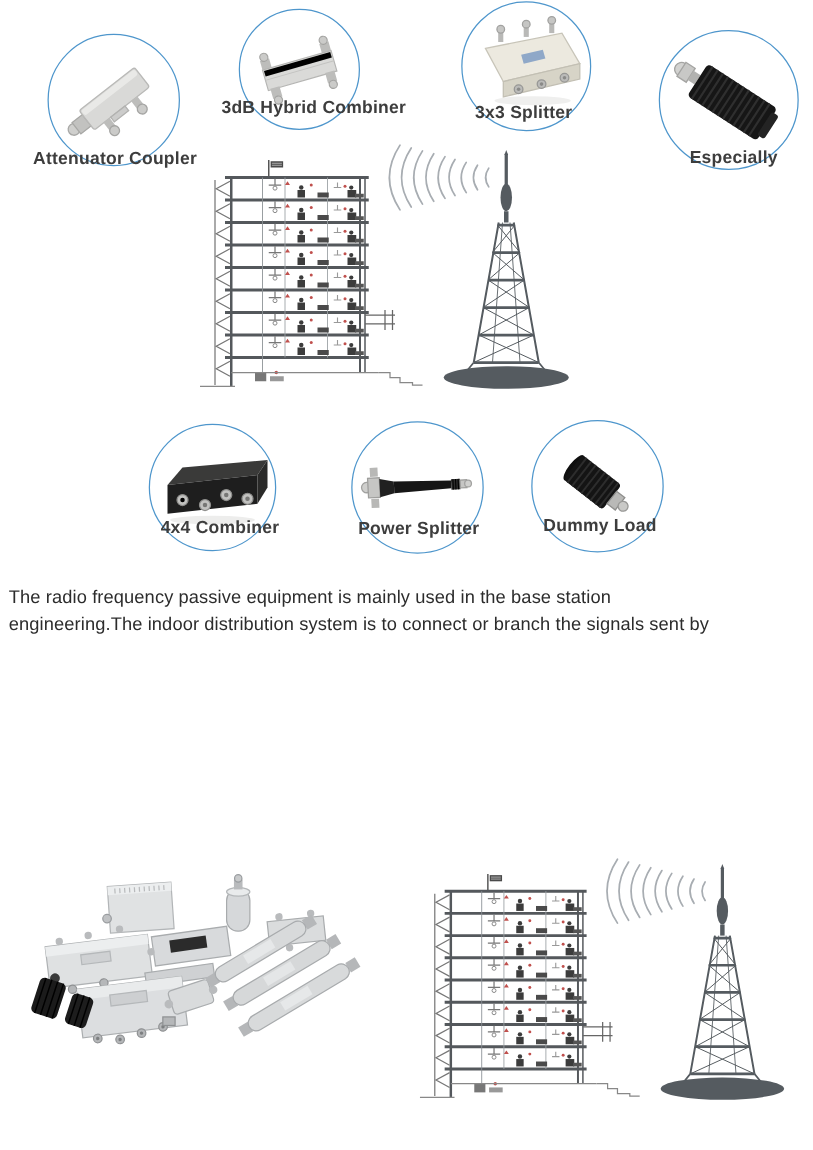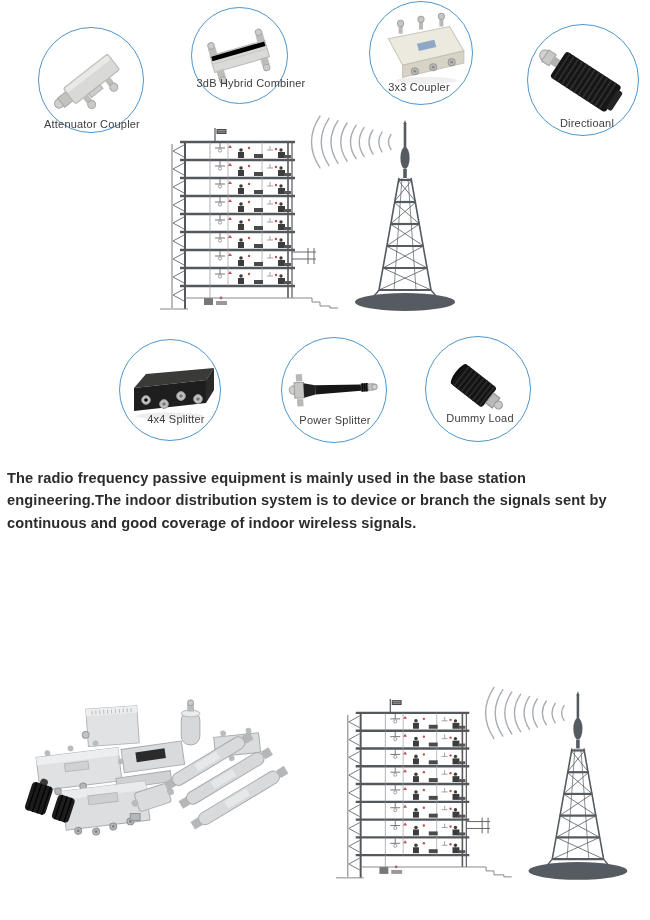--- a/index.html
+++ b/index.html
@@ -1,22 +1,22 @@
 <!DOCTYPE html>
 <html><head>
 <meta charset="utf-8">
 <style>
   html,body{margin:0;padding:0;background:#ffffff;}
   body{width:650px;height:920px;font-family:"Liberation Sans", sans-serif;}
   .page{position:relative;width:650px;height:920px;background:#fff;overflow:hidden;}
   .circle{position:absolute;border:1.5px solid #4e96cc;border-radius:50%;background:#fff;box-sizing:border-box;}
   .circle svg{width:100%;height:100%;display:block;}
-  .plabel{position:absolute;font-size:11px;color:#3d3d3d;white-space:nowrap;transform:translateX(-50%);letter-spacing:.2px;}
+  .plabel{position:absolute;font-size:14px;color:#3d3d3d;white-space:nowrap;transform:translateX(-50%);letter-spacing:.2px;font-weight:bold;}
   .abs{position:absolute;}
-  .desc{position:absolute;left:7px;top:467px;font-size:14.6px;line-height:22.4px;color:#2c2c2c;letter-spacing:.1px;font-weight:bold;}
+  .desc{position:absolute;left:7px;top:467px;font-size:14.6px;line-height:22.4px;color:#2c2c2c;letter-spacing:.1px;}
   .desc div{white-space:nowrap;}
 </style>
 </head>
 <body>
 
 <div class="page">
 
   <svg width="0" height="0" style="position:absolute" aria-hidden="true">
     <defs>
       <g id="floor-deco">
@@ -157,35 +157,35 @@
       <polygon points="32,62 92,48 92,60 32,74" fill="#d7d4c7" stroke="#c2bfb3"></polygon>
       <polygon points="46,41 63,37 65,44 48,48" fill="#8fa8c8"></polygon>
       <circle cx="44" cy="68" r="3.4" fill="#bbbbb9" stroke="#979795"></circle>
         <circle cx="44" cy="68" r="1.4" fill="#8a8a88"></circle>
       <circle cx="62" cy="64" r="3.4" fill="#bbbbb9" stroke="#979795"></circle>
         <circle cx="62" cy="64" r="1.4" fill="#8a8a88"></circle>
       <circle cx="80" cy="59" r="3.4" fill="#bbbbb9" stroke="#979795"></circle>
         <circle cx="80" cy="59" r="1.4" fill="#8a8a88"></circle>
     </svg>
   </div>
-  <div class="plabel" style="left:419px;top:81px">3x3 Coupler</div>
+  <div class="plabel" style="left:419px;top:81px">3x3 Splitter</div>
 
   <div class="circle" style="left:527px;top:24px;width:112px;height:112px">
     <svg viewBox="0 0 100 100">
       <g transform="rotate(33 50 50)">
         <circle cx="9" cy="50" r="5" fill="#d2d2d0" stroke="#a5a5a3"></circle>
         <rect x="9" y="44" width="8" height="12" fill="#c8c8c6" stroke="#a5a5a3"></rect>
         <rect x="17" y="46" width="6" height="8" fill="#b2b2b0"></rect>
         <rect x="23" y="36" width="60" height="28" rx="3" fill="#161616"></rect>
         <path d="M27,36 V64 M31.5,36 V64 M36,36 V64 M40.5,36 V64 M45,36 V64 M49.5,36 V64 M54,36 V64 M58.5,36 V64 M63,36 V64 M67.5,36 V64 M72,36 V64 M76.5,36 V64" stroke="#2f2f2f" stroke-width="1.6"></path>
         <rect x="81" y="40" width="6" height="20" rx="2" fill="#242424"></rect>
       </g>
     </svg>
   </div>
-  <div class="plabel" style="left:587px;top:117px">Directioanl</div>
+  <div class="plabel" style="left:587px;top:117px">Especially</div>
 
   <svg class="abs" style="left:158px;top:112px" width="320" height="210" viewBox="0 0 320 210">
     <use href="#scene"></use>
   </svg>
 
   <div class="circle" style="left:119px;top:339px;width:102px;height:102px">
     <svg viewBox="0 0 100 100">
       <ellipse cx="50" cy="76" rx="34" ry="3.5" fill="#ededec"></ellipse>
       <polygon points="14,48 26,34 94,28 86,40" fill="#3a3a39"></polygon>
       <polygon points="14,48 86,40 86,63 14,71" fill="#1e1e1e"></polygon>
@@ -193,21 +193,21 @@
       <circle cx="26" cy="60" r="4.4" fill="#c2c2c0" stroke="#8f8f8d"></circle>
         <circle cx="26" cy="60" r="1.8" fill="#77777 5"></circle>
       <circle cx="44" cy="64" r="4.4" fill="#c2c2c0" stroke="#8f8f8d"></circle>
         <circle cx="44" cy="64" r="1.8" fill="#777775"></circle>
       <circle cx="61" cy="56" r="4.4" fill="#c2c2c0" stroke="#8f8f8d"></circle>
         <circle cx="61" cy="56" r="1.8" fill="#777775"></circle>
       <circle cx="78" cy="59" r="4.4" fill="#c2c2c0" stroke="#8f8f8d"></circle>
         <circle cx="78" cy="59" r="1.8" fill="#777775"></circle>
     </svg>
   </div>
-  <div class="plabel" style="left:176px;top:413px">4x4 Splitter</div>
+  <div class="plabel" style="left:176px;top:413px">4x4 Combiner</div>
 
   <div class="circle" style="left:281px;top:337px;width:106px;height:106px">
     <svg viewBox="0 0 100 100">
       <g transform="rotate(-3 50 50)">
         <rect x="14" y="33" width="6" height="7" fill="#b8b8b6"></rect>
         <circle cx="11" cy="48" r="4" fill="#cfcfcd" stroke="#a2a2a0"></circle>
         <rect x="12" y="41" width="9" height="15" fill="#c6c6c4" stroke="#9f9f9d"></rect>
         <rect x="14" y="57" width="6" height="7" fill="#b8b8b6"></rect>
         <polygon points="21,42 32,44.5 32,53.5 21,56" fill="#202020"></polygon>
         <polygon points="32,44.5 76,46 76,52 32,53.5" fill="#161616"></polygon>
@@ -228,22 +228,21 @@
         <path d="M30,38 V62 M34.5,38 V62 M39,38 V62 M43.5,38 V62 M48,38 V62 M52.5,38 V62 M57,38 V62 M61,38 V62" stroke="#2d2d2d" stroke-width="1.5"></path>
         <rect x="64" y="44" width="8" height="12" fill="#b9b9b7" stroke="#8f8f8d"></rect>
         <circle cx="75" cy="50" r="3.8" fill="#c9c9c7" stroke="#999997"></circle>
       </g>
     </svg>
   </div>
   <div class="plabel" style="left:480px;top:412px">Dummy Load</div>
 
   <div class="desc">
     <div>The radio frequency passive equipment is mainly used in the base station</div>
-    <div>engineering.The indoor distribution system is to device or branch the signals sent by</div>
-    <div>continuous and good coverage of indoor wireless signals.</div>
+    <div>engineering.The indoor distribution system is to connect or branch the signals sent by</div>
   </div>
 
   <svg class="abs" style="left:12px;top:688px" width="315" height="152" viewBox="0 0 320 155">
 
     <g transform="rotate(-4 100 40)">
       <rect x="76" y="20" width="52" height="38" fill="#e0e2e3" stroke="#b2b5b7"></rect>
       <rect x="76" y="20" width="52" height="7" fill="#eceeef"></rect>
       <path d="M82,22 v4 M86,22 v4 M90,22 v4 M94,22 v4 M98,22 v4 M102,22 v4 M106,22 v4 M110,22 v4 M114,22 v4 M118,22 v4 M122,22 v4" stroke="#b8babc" stroke-width="1"></path>
       <circle cx="74" cy="46" r="3.5" fill="#c0c2c4" stroke="#9a9da0"></circle>
     </g>

